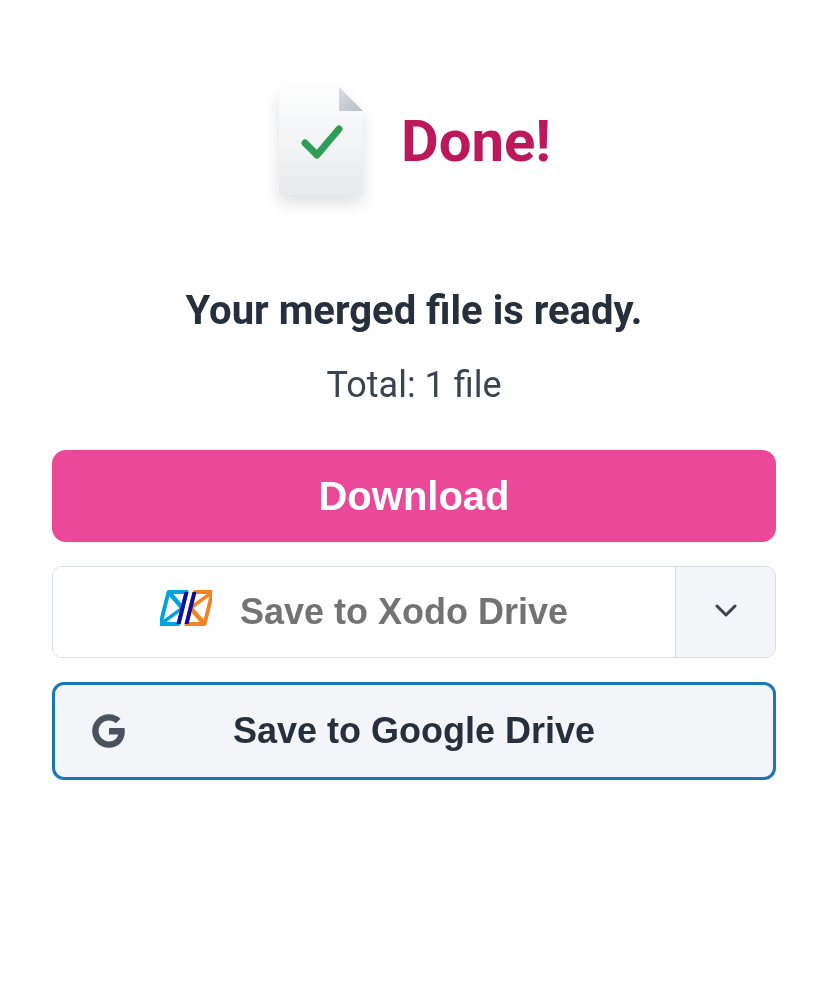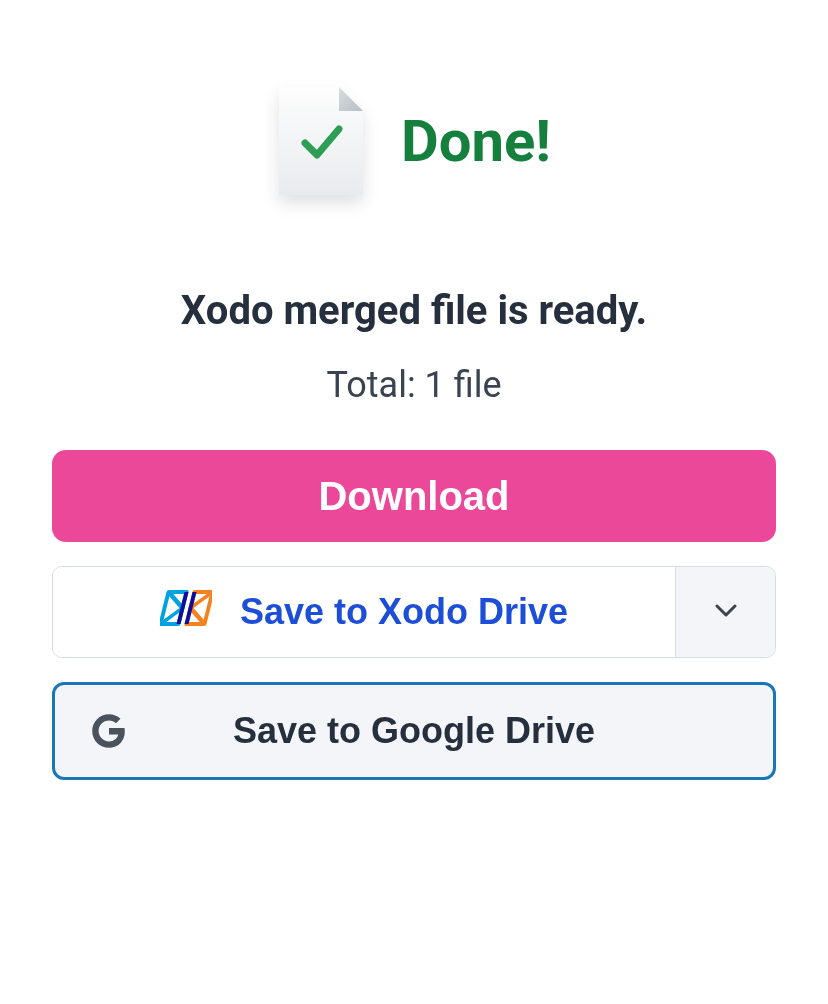--- a/index.html
+++ b/index.html
@@ -25,21 +25,21 @@
     }
     .document-icon {
       width: 88px;
       height: 112px;
       position: relative;
       filter: drop-shadow(0 8px 8px rgba(0,0,0,0.12));
     }
     .done-title {
       font-size: 58px;
       font-weight: 700;
-      color: #15803d;
+      color: #be185d;
     }
     .ready-text {
       font-size: 40px;
       font-weight: 700;
       color: #262f3d;
       margin-bottom: 30px;
     }
     .total-text {
       font-size: 36px;
       font-weight: 400;
@@ -78,21 +78,21 @@
       flex: 1;
       background: #ffffff;
       border: none;
       display: flex;
       align-items: center;
       justify-content: center;
       gap: 28px;
       cursor: pointer;
       font-size: 36px;
       font-weight: 700;
-      color: #1d4ed8;
+      color: #737373;
     }
     .xodo-dropdown {
       width: 100px;
       background: #f3f5f8;
       border: none;
       border-left: 1px solid #d8dde3;
       display: flex;
       align-items: center;
       justify-content: center;
       cursor: pointer;
@@ -140,21 +140,21 @@
         </linearGradient>
       </defs>
       <path d="M 2 2 L 62 2 L 86 26 L 86 110 L 2 110 Z" fill="url(#pageGrad)"></path>
       <path d="M 62 2 L 86 26 L 62 26 Z" fill="url(#foldGrad)"></path>
       <path d="M 28 58 L 40 70 L 62 44" stroke="#2e9e57" stroke-width="7" fill="none" stroke-linecap="round" stroke-linejoin="round"></path>
     </svg>
   </div>
   <h1 class="done-title">Done!</h1>
 </div>
 
-<div class="ready-text">Xodo merged file is ready.</div>
+<div class="ready-text">Your merged file is ready.</div>
 <div class="total-text">Total: 1 file</div>
 
 <div class="button-container">
   <button class="download-button">
     <span>Download</span>
   </button>
 
   <div class="xodo-button-group">
     <button class="xodo-button">
       <span>

